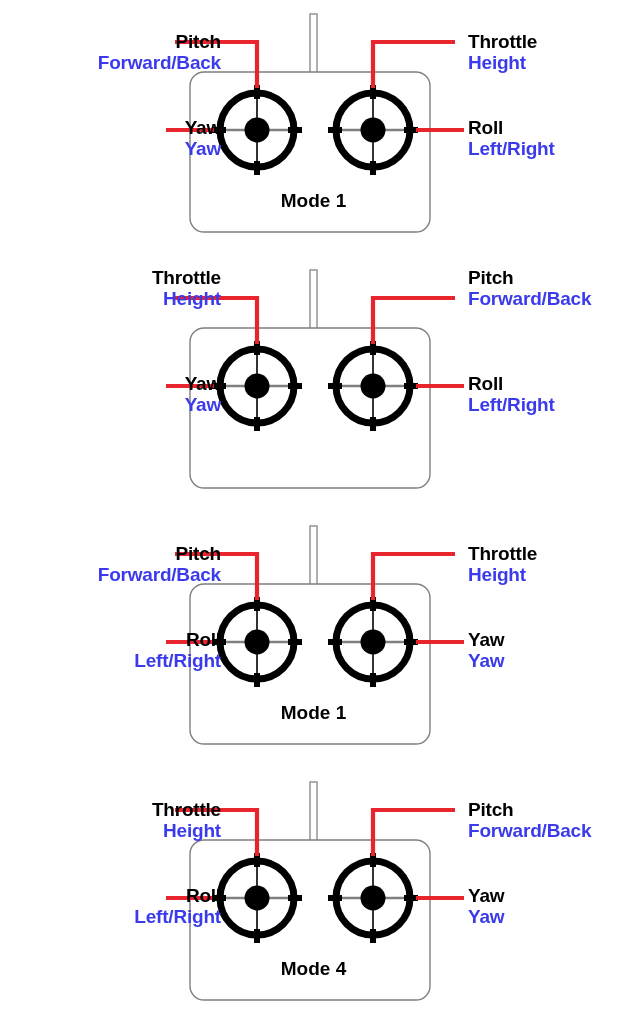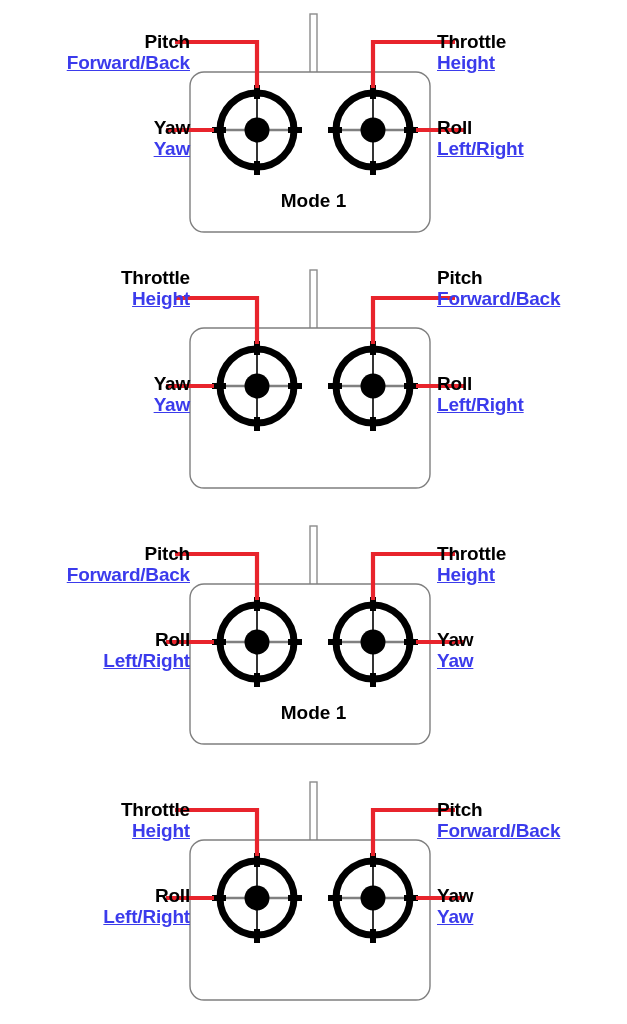--- a/index.html
+++ b/index.html
@@ -32,37 +32,37 @@
     width: 627px;
     height: 256px;
     display: block;
   }
   
   .lbl {
     position: absolute;
     width: 190px;
     line-height: 1.08;
     white-space: nowrap;
+    padding-left: 31px;
   }
   .lbl-left  { left: 0px;  text-align: right; }
   .lbl-right { left: 437px; text-align: left; }
   .lbl .primary {
     display: block;
     color: #000000;
     font-weight: bold;
     font-size: 19px;
     letter-spacing: -0.2px;
   }
   .lbl .secondary {
     display: block;
     color: #3b3bec;
     font-weight: bold;
     font-size: 19px;
     letter-spacing: -0.2px;
-    text-decoration: underline;
   }
   .mode-caption {
     position: absolute;
     left: 0;
     width: 627px;
     text-align: center;
     color: #000000;
     font-weight: bold;
     font-size: 19px;
   }
@@ -296,14 +296,15 @@
     <div class="lbl lbl-left label-side-left" style="top:118px">
       <span class="primary">Roll</span>
       <span class="secondary">Left/Right</span>
     </div>
 
     <div class="lbl lbl-right label-side-right" style="top:118px">
       <span class="primary">Yaw</span>
       <span class="secondary">Yaw</span>
     </div>
 
+    <div class="mode-caption" style="top:190px">Mode 4</div>
   </div>
 </div>
 
 </body></html>

